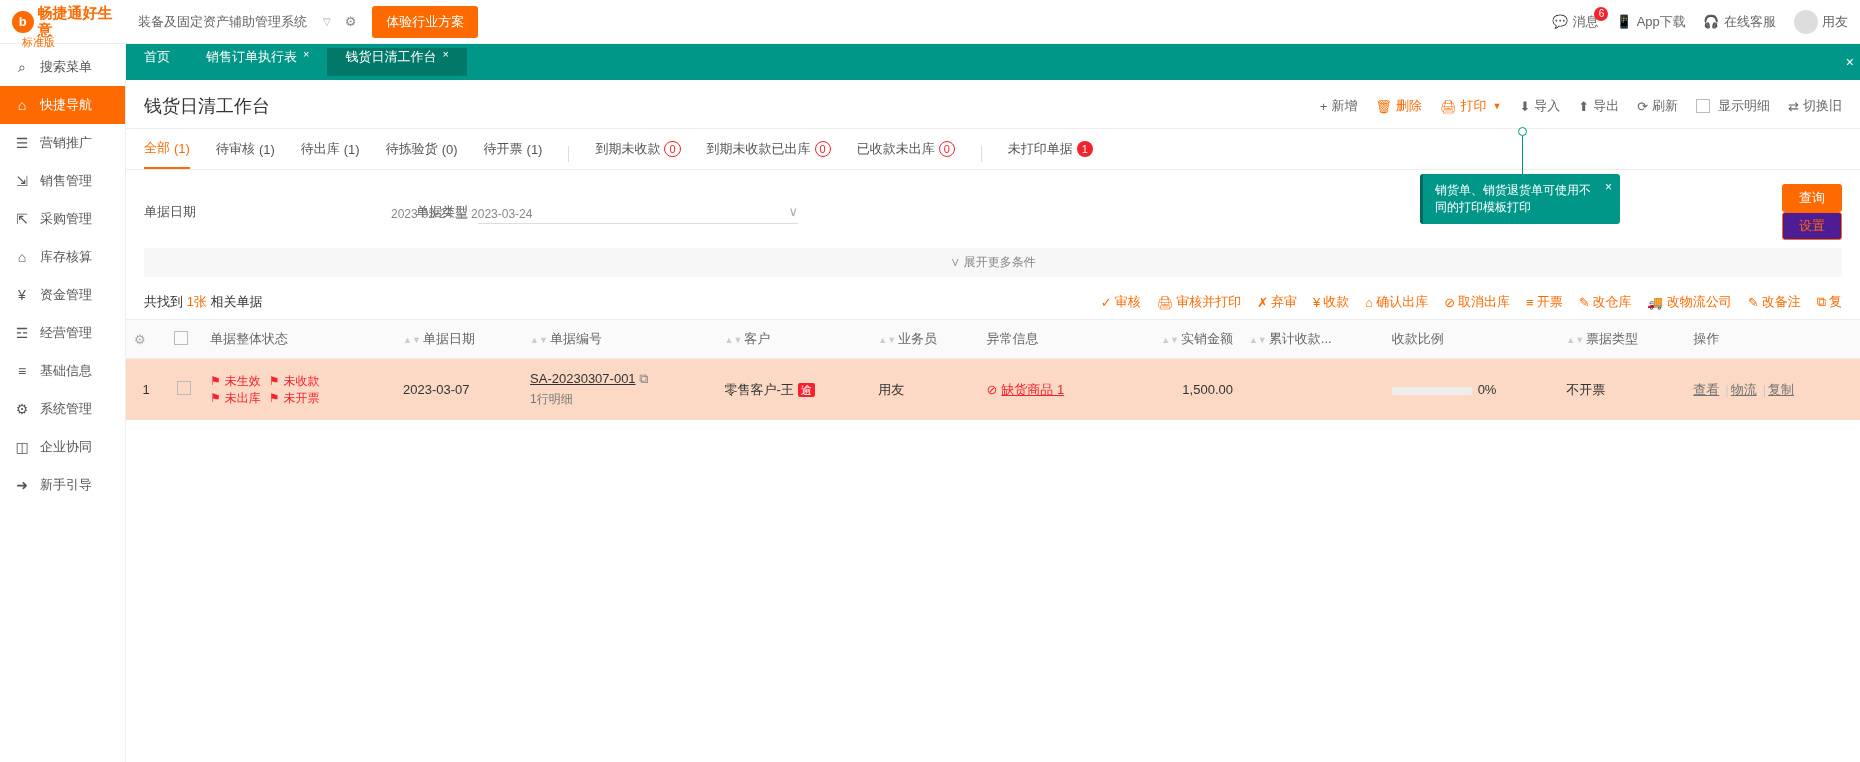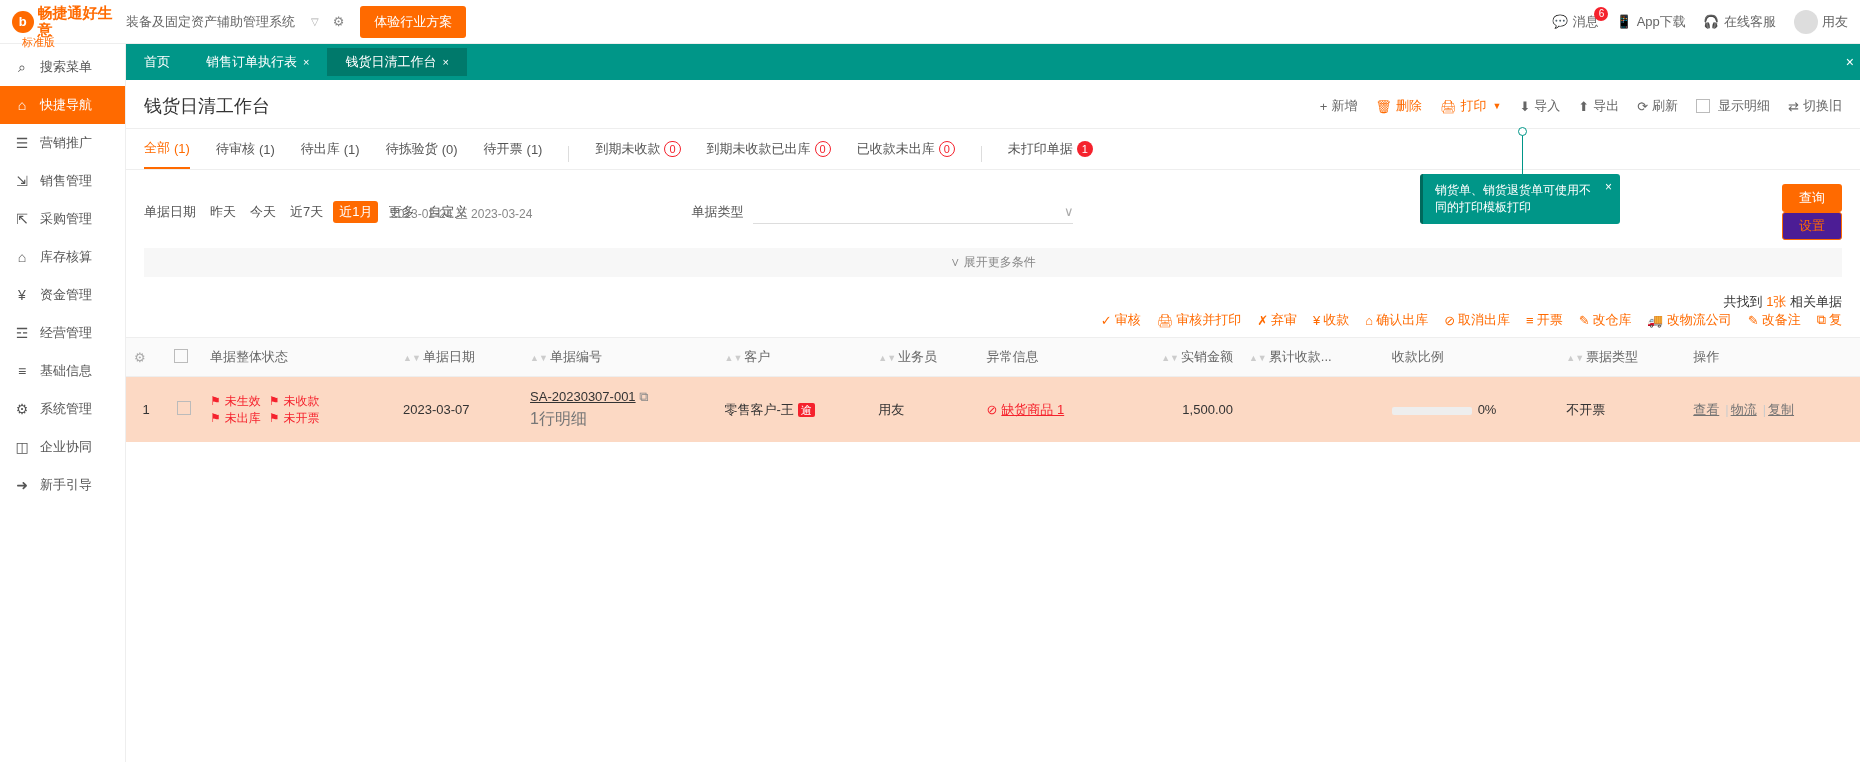--- a/index.html
+++ b/index.html
@@ -2,39 +2,39 @@
 <html><head>
 <meta charset="utf-8">
 <style>
 * { box-sizing: border-box; margin: 0; padding: 0; }
 body { font-family: "Microsoft YaHei", Arial, sans-serif; font-size: 13px; color: #333; background: #fff; overflow-x: hidden; }
 .top-bar { height: 44px; display: flex; align-items: center; border-bottom: 1px solid #eee; padding: 0 12px; }
 .logo-area { display: flex; align-items: center; width: 114px; }
 .logo-icon { width: 22px; height: 22px; background: #ff6a00; border-radius: 50%; display: flex; align-items: center; justify-content: center; color: #fff; font-weight: bold; margin-right: 4px; }
 .logo-text { color: #ff6a00; font-weight: bold; font-size: 15px; line-height: 1.1; }
 .logo-sub { color: #ff6a00; font-size: 11px; position: absolute; top: 30px; left: 10px; }
-.system-select { display: flex; align-items: center; color: #666; font-size: 13px; }
+.system-select { display: flex; align-items: center; color: #666; font-size: 13px; margin-left: 12px; }
 .chev-down { margin-left: 16px; color: #aaa; font-size: 10px; }
 .gear-btn { margin-left: 14px; color: #888; cursor: pointer; }
 .orange-btn { background: #ff6a00; color: #fff; border: none; padding: 7px 14px; border-radius: 3px; margin-left: 16px; cursor: pointer; font-size: 13px; }
 .top-spacer { flex: 1; }
 .top-right { display: flex; align-items: center; gap: 18px; color: #666; font-size: 13px; }
 .top-icon-item { display: flex; align-items: center; gap: 4px; cursor: pointer; position: relative; }
 .red-badge-sm { position: absolute; top: -6px; right: -10px; background: #f5222d; color: #fff; border-radius: 8px; font-size: 10px; padding: 0 4px; line-height: 14px; min-width: 14px; text-align: center; }
 .avatar { width: 24px; height: 24px; background: #ddd; border-radius: 50%; }
 
 .layout { display: flex; height: calc(100vh - 44px); }
 .sidebar { width: 126px; background: #fff; border-right: 1px solid #eee; padding-top: 4px; }
 .side-item { display: flex; align-items: center; gap: 10px; padding: 10px 14px; color: #555; cursor: pointer; font-size: 13px; }
 .side-item.active { background: #ff6a00; color: #fff; }
 .side-icon { width: 16px; height: 16px; display: inline-flex; align-items: center; justify-content: center; font-size: 14px; }
 
 .main { flex: 1; display: flex; flex-direction: column; background: #f5f5f5; min-width: 0; }
 .tab-bar { background: #009688; display: flex; align-items: center; height: 36px; position: relative; }
-.tab { padding: 0 18px; height: 28px; display: flex; align-items: center; color: #fff; font-size: 13px; cursor: pointer; gap: 6px; }
+.tab { padding: 0 18px; height: 28px; display: flex; color: #fff; font-size: 13px; cursor: pointer; gap: 6px; }
 .tab.active { background: #00796b; }
 .tab-close { font-size: 11px; }
 .tab-bar-close { position: absolute; right: 6px; color: #fff; cursor: pointer; font-size: 14px; }
 
 .content { flex: 1; background: #fff; margin: 0; padding: 0; overflow: auto; }
 .page-head { display: flex; align-items: center; padding: 14px 18px 10px; border-bottom: 1px solid #eee; }
 .page-title { font-size: 18px; color: #333; flex-shrink: 0; }
 .page-actions { margin-left: auto; display: flex; align-items: center; gap: 18px; color: #666; font-size: 13px; flex-wrap: nowrap; }
 .action-link { display: flex; align-items: center; gap: 4px; cursor: pointer; white-space: nowrap; }
 .action-link.orange { color: #ff6a00; }
@@ -58,34 +58,34 @@
 .btn-primary { background: #ff6a00; color: #fff; border: none; padding: 5px 16px; border-radius: 3px; cursor: pointer; font-size: 13px; }
 .btn-outline { background: #4c1d95; color: #ff6a00; border: 1px solid #ff6a00; padding: 4px 16px; border-radius: 3px; cursor: pointer; font-size: 13px; }
 
 .tooltip-box { position: absolute; background: #009688; color: #fff; padding: 8px 28px 8px 12px; font-size: 12px; border-radius: 3px; right: 240px; top: 4px; max-width: 200px; border-left: 3px solid #00695c; }
 .tooltip-close { position: absolute; right: 8px; top: 6px; cursor: pointer; }
 .tooltip-stem { position: absolute; width: 1px; height: 40px; background: #009688; left: 50%; top: -40px; }
 .tooltip-stem::before { content: ''; position: absolute; width: 7px; height: 7px; border: 1px solid #009688; border-radius: 50%; background: #fff; top: -7px; left: -4px; }
 
 .expand-bar { text-align: center; padding: 6px 0; background: #f7f7f7; color: #888; font-size: 12px; cursor: pointer; margin: 0 18px 8px; }
 
-.result-bar { display: flex; align-items: flex-end; padding: 8px 18px; font-size: 13px; flex-direction: column; }
+.result-bar { display: flex; align-items: flex-start; padding: 8px 18px; font-size: 13px; }
 .result-count { color: #ff6a00; }
 .row-actions { margin-left: auto; display: flex; gap: 16px; flex-wrap: wrap; }
 .ra { display: flex; align-items: center; gap: 3px; color: #ff6a00; cursor: pointer; font-size: 13px; white-space: nowrap; }
 
 table { width: 100%; border-collapse: collapse; font-size: 13px; }
 thead th { background: #fafafa; padding: 10px 8px; text-align: left; color: #666; font-weight: normal; border-top: 1px solid #eee; border-bottom: 1px solid #eee; white-space: nowrap; }
 .sort-ico { color: #ccc; font-size: 9px; margin-right: 2px; display: inline-flex; flex-direction: column; line-height: 5px; }
 tbody td { padding: 12px 8px; vertical-align: middle; }
 tbody tr.hl { background: #fcd9c4; }
 .flag { color: #f5222d; font-size: 12px; margin-right: 4px; }
 .flag-item { color: #f5222d; font-size: 12px; white-space: nowrap; display: inline-flex; align-items: center; margin-right: 8px; }
 .doc-link { color: #333; text-decoration: underline; }
-.doc-sub { color: #777; font-size: 16px; margin-top: 4px; }
+.doc-sub { color: #777; font-size: 12px; margin-top: 4px; }
 .cust-badge { background: #f5222d; color: #fff; font-size: 11px; padding: 1px 3px; border-radius: 2px; margin-left: 4px; }
 .err-ico { color: #f5222d; margin-right: 4px; }
 .err-link { color: #f5222d; text-decoration: underline; }
 .progress { width: 80px; height: 8px; background: #eee; display: inline-block; vertical-align: middle; border-radius: 2px; margin-right: 6px; }
 .op-link { color: #737373; text-decoration: underline; cursor: pointer; margin-right: 4px; }
 .op-sep { color: #ccc; margin: 0 2px; }
 .num-r { text-align: right; }
 .checkbox { width: 14px; height: 14px; border: 1px solid #bbb; display: inline-block; cursor: pointer; }
 .gear-sm { color: #aaa; cursor: pointer; }
 </style>
@@ -271,28 +271,20 @@
           <div class="vdiv"></div>
           <div class="ftab">
             <span>未打印单据</span>
             <span class="count-dot">1</span>
           </div>
         </div>
 
       <div class="filter-row">
         <div class="filter-group">
           <span>单据日期</span>
-          <div class="date-shortcuts" id="ds">
-              <span class="ds">昨天</span>
-              <span class="ds">今天</span>
-              <span class="ds">近7天</span>
-              <span class="ds active">近1月</span>
-              <span class="ds">更多</span>
-              <span class="ds">自定义</span>
-            </div>
         </div>
         <div class="date-range">2023-02-24 至 2023-03-24</div>
         <div class="filter-group" style="margin-left:180px">
           <span>单据类型</span>
           <div class="select-box">
               <span>∨</span>
             </div>
         </div>
         <div class="tooltip-box">
           <div class="tooltip-stem"></div>

